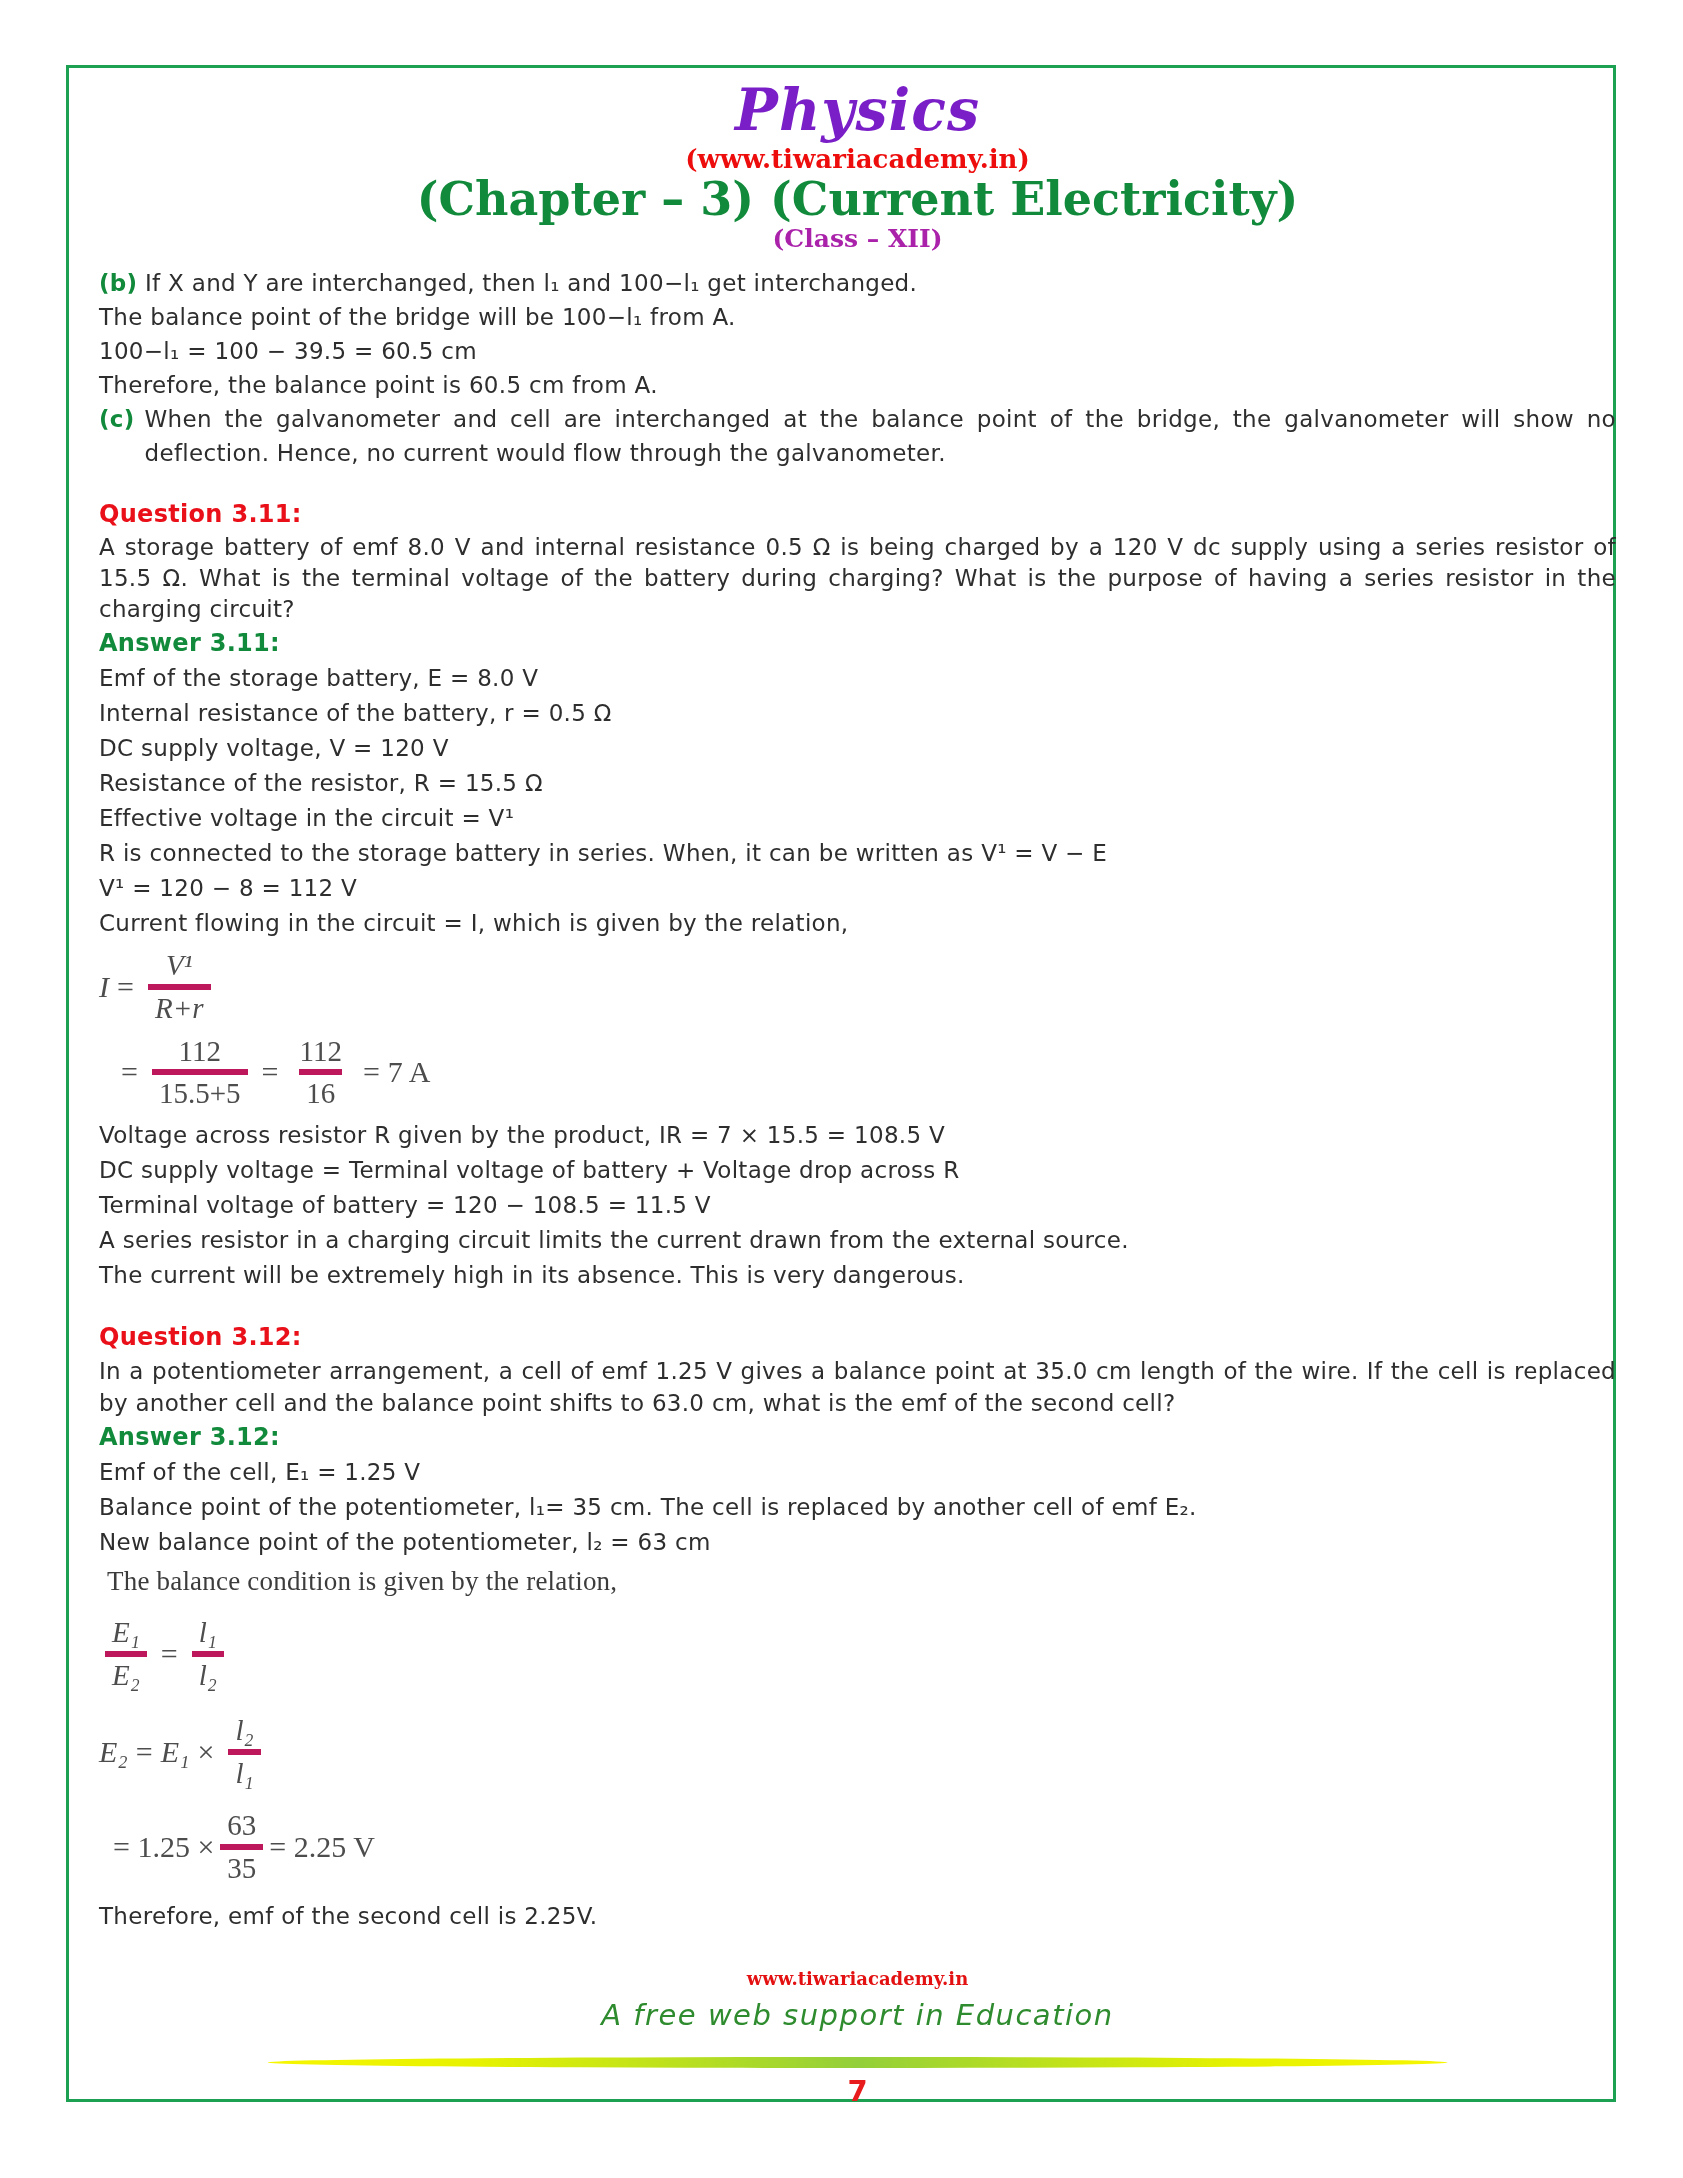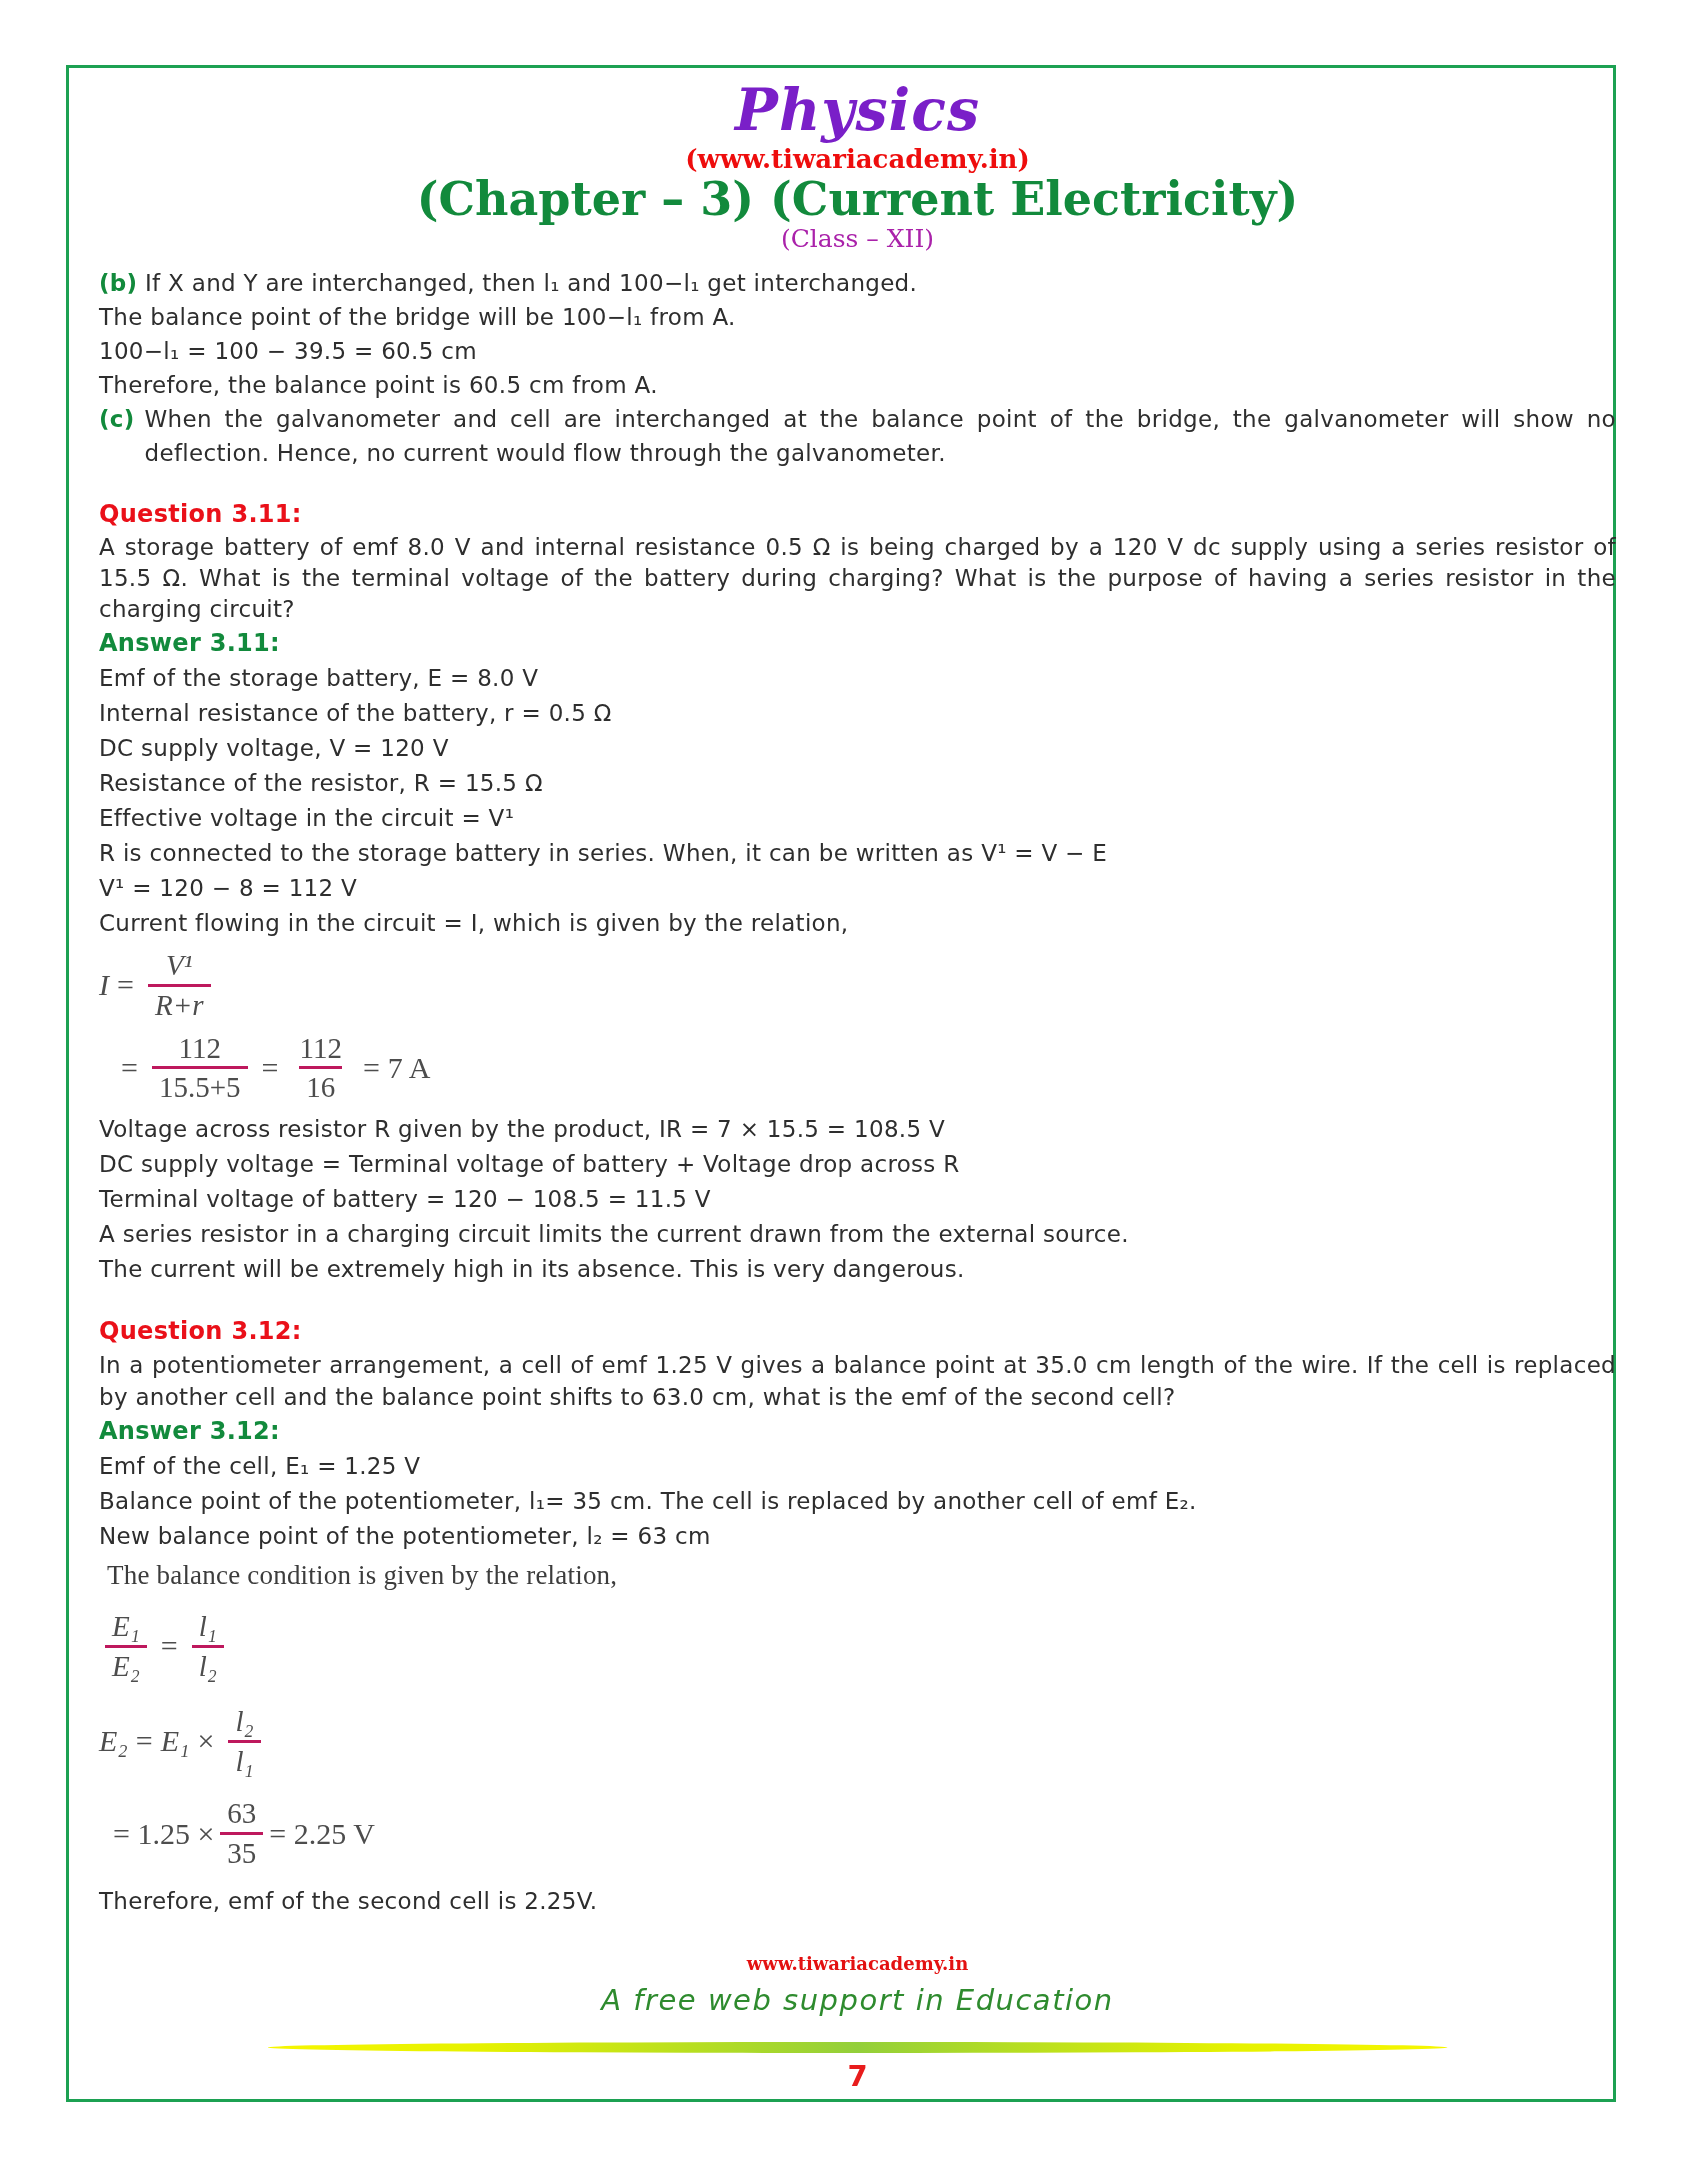--- a/index.html
+++ b/index.html
@@ -20,21 +20,21 @@
   }
   .h-site{
     font-family:"DejaVu Serif",serif;font-weight:bold;
     font-size:26px;line-height:34px;color:#ee0d0d;text-align:center;
   }
   .h-chapter{
     font-family:"DejaVu Serif",serif;font-weight:bold;
     font-size:46px;line-height:46px;color:#128a3c;text-align:center;
   }
   .h-class{
-    font-family:"DejaVu Serif",serif;font-weight:normal;
+    font-family:"DejaVu Serif",serif;font-weight:bold;
     font-size:25px;line-height:34px;color:#aa22aa;text-align:center;margin-bottom:10px;
   }
 
   
   .line{margin:0;font-size:23px;line-height:34px;letter-spacing:0.3px;}
   .para{margin:0;font-size:23px;line-height:31px;letter-spacing:0.3px;text-align:justify;}
   .marker{color:#128a3c;font-weight:bold;}
   .hang{display:flex;align-items:flex-start;}
   .hang .marker{flex:0 0 auto;margin-right:10px;}
   .hang .hang-text{flex:1 1 auto;}
@@ -44,21 +44,21 @@
   .spacer26{height:26px;}
 
   
   .math{font-family:"Liberation Serif",serif;color:#4d4d4d;}
   .mrow{display:flex;align-items:center;font-size:30px;margin:6px 0;}
   .mrow.indent{padding-left:14px;}
   .mvar{font-style:italic;}
   .mop{padding:0 8px;}
   .frac{display:inline-flex;flex-direction:column;align-items:center;margin:0 6px;vertical-align:middle;}
   .frac .num,.frac .den{padding:1px 7px;line-height:1.2;font-size:29px;text-align:left;}
-  .frac .den{border-top:3px solid #be185d;}
+  .frac .den{border-top:6px solid #be185d;}
   .relation{
     margin:2px 0 0 8px;font-family:"Liberation Serif",serif;
     font-size:27px;line-height:38px;color:#3c3c3c;letter-spacing:0.2px;
   }
 
   
   .f-site{
     margin-top:28px;text-align:center;font-family:"DejaVu Serif",serif;
     font-weight:bold;font-size:18px;line-height:32px;color:#e31111;
   }

